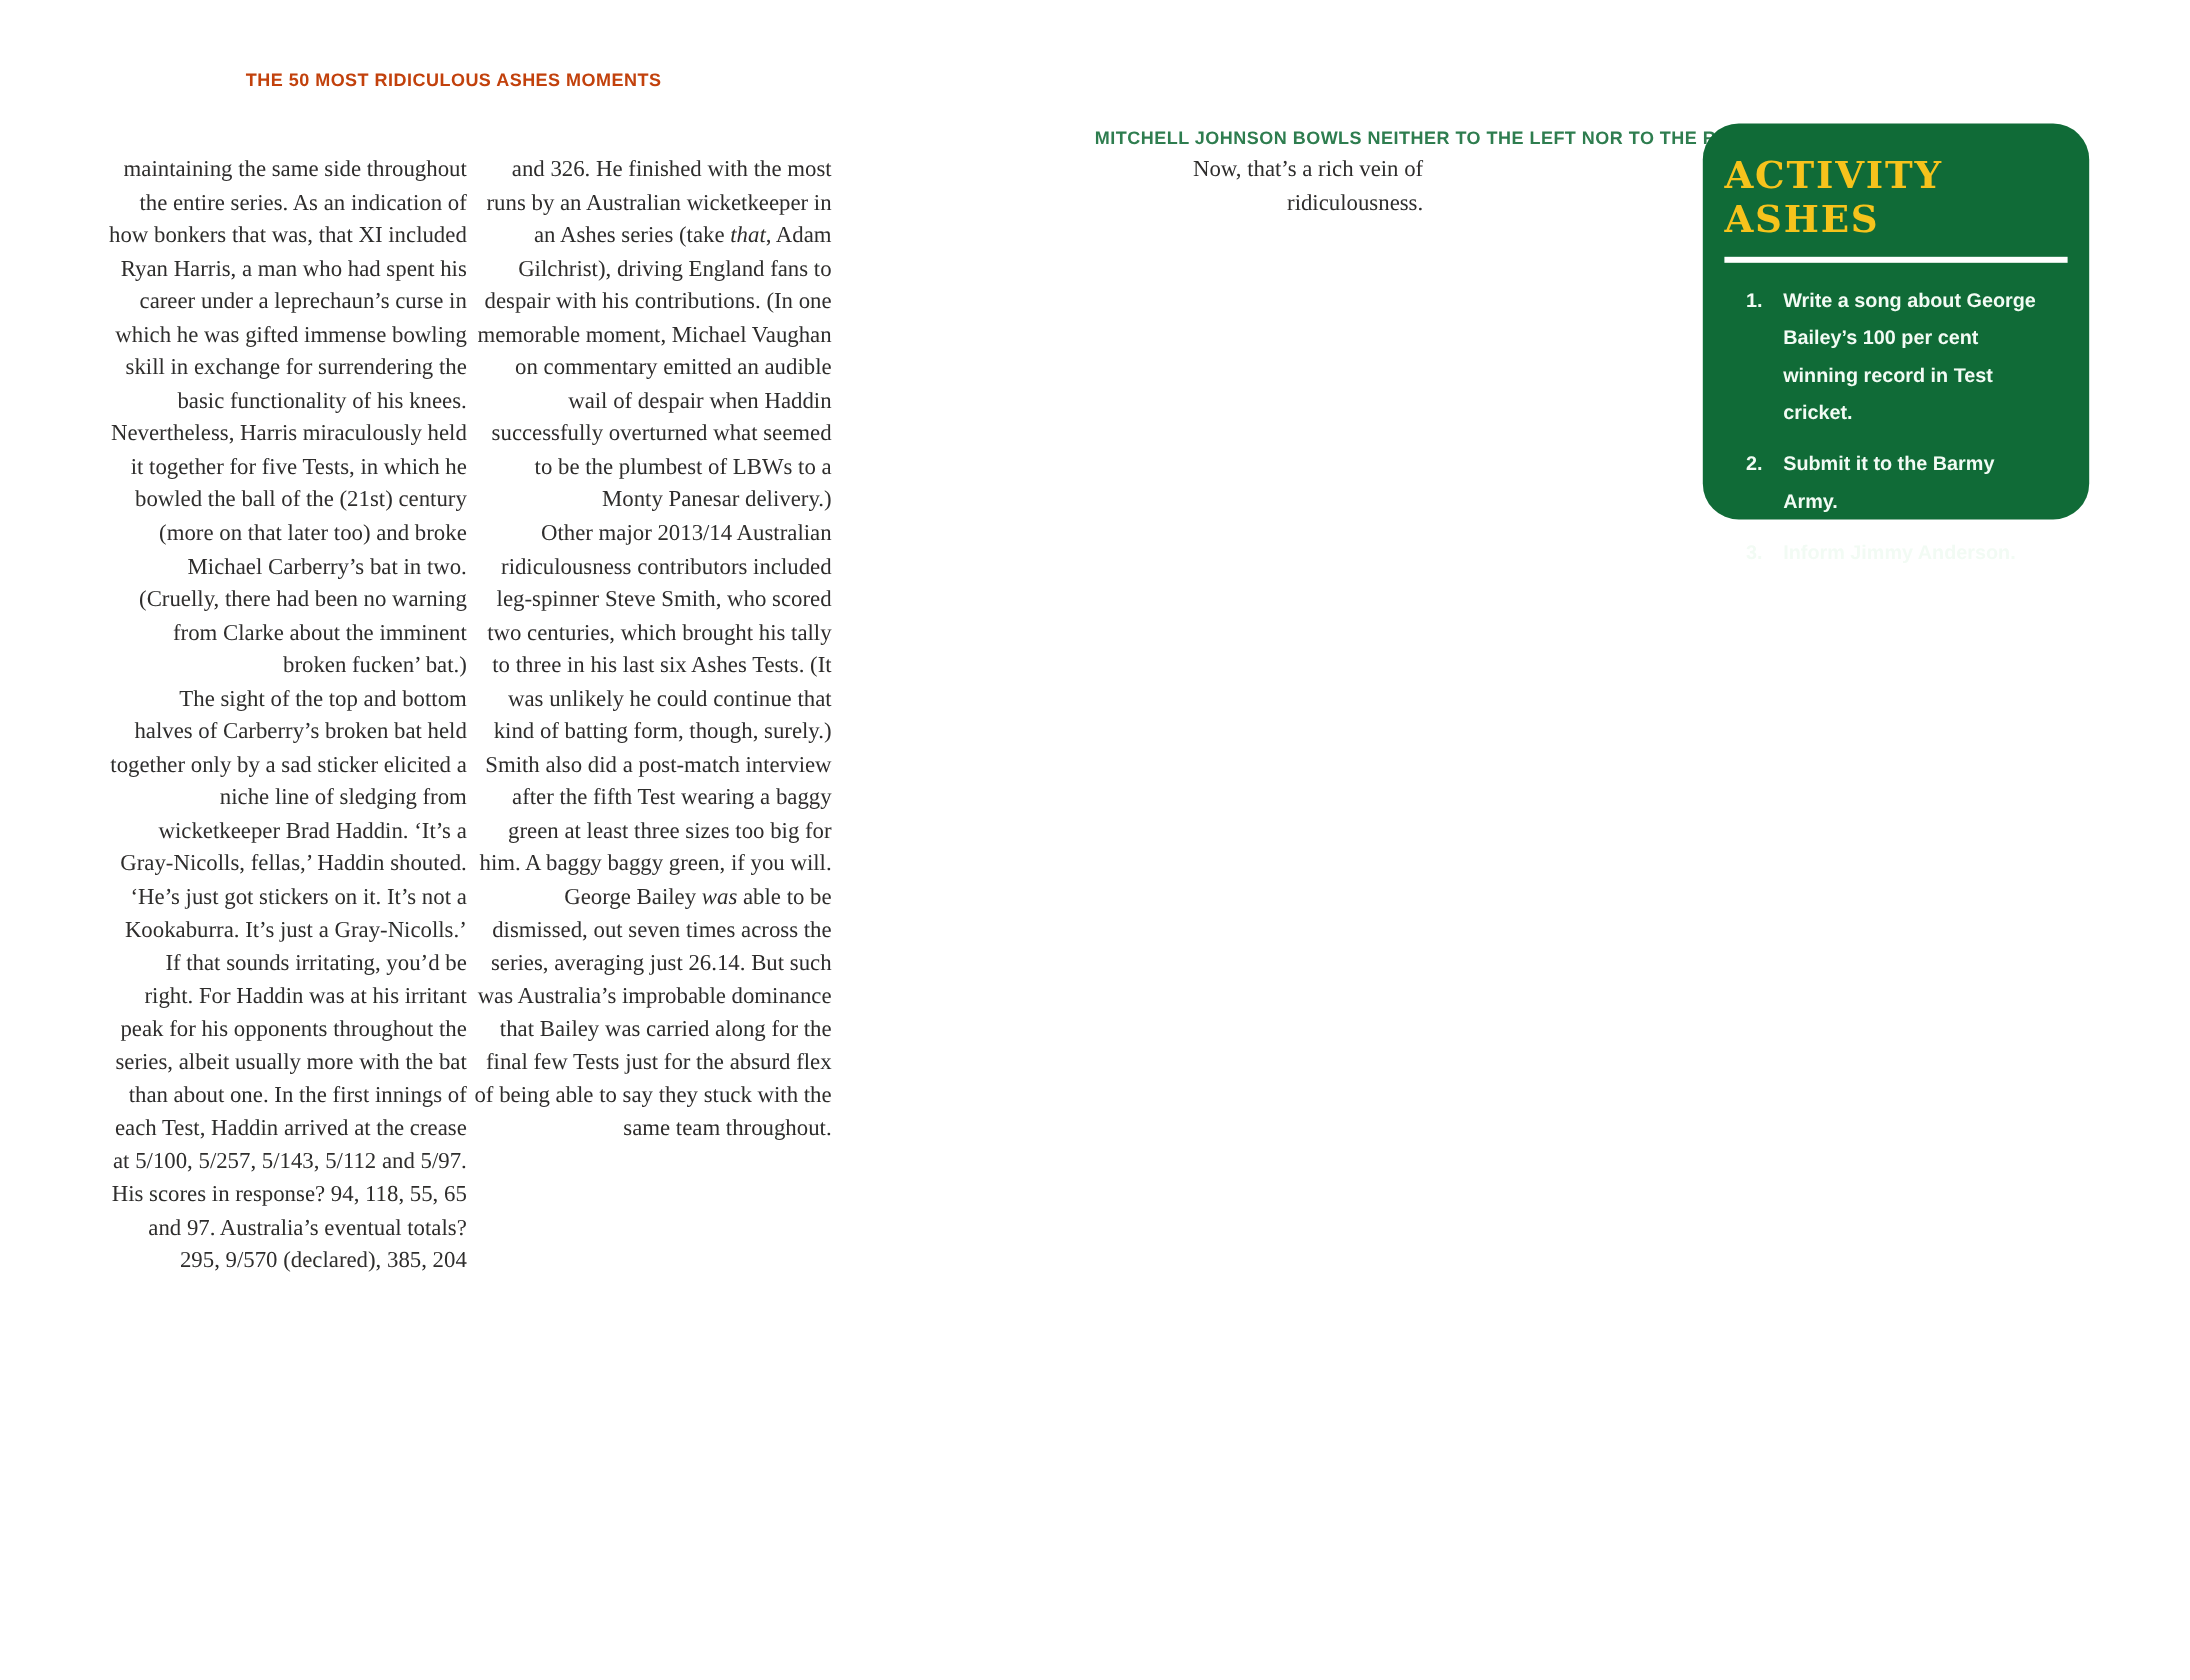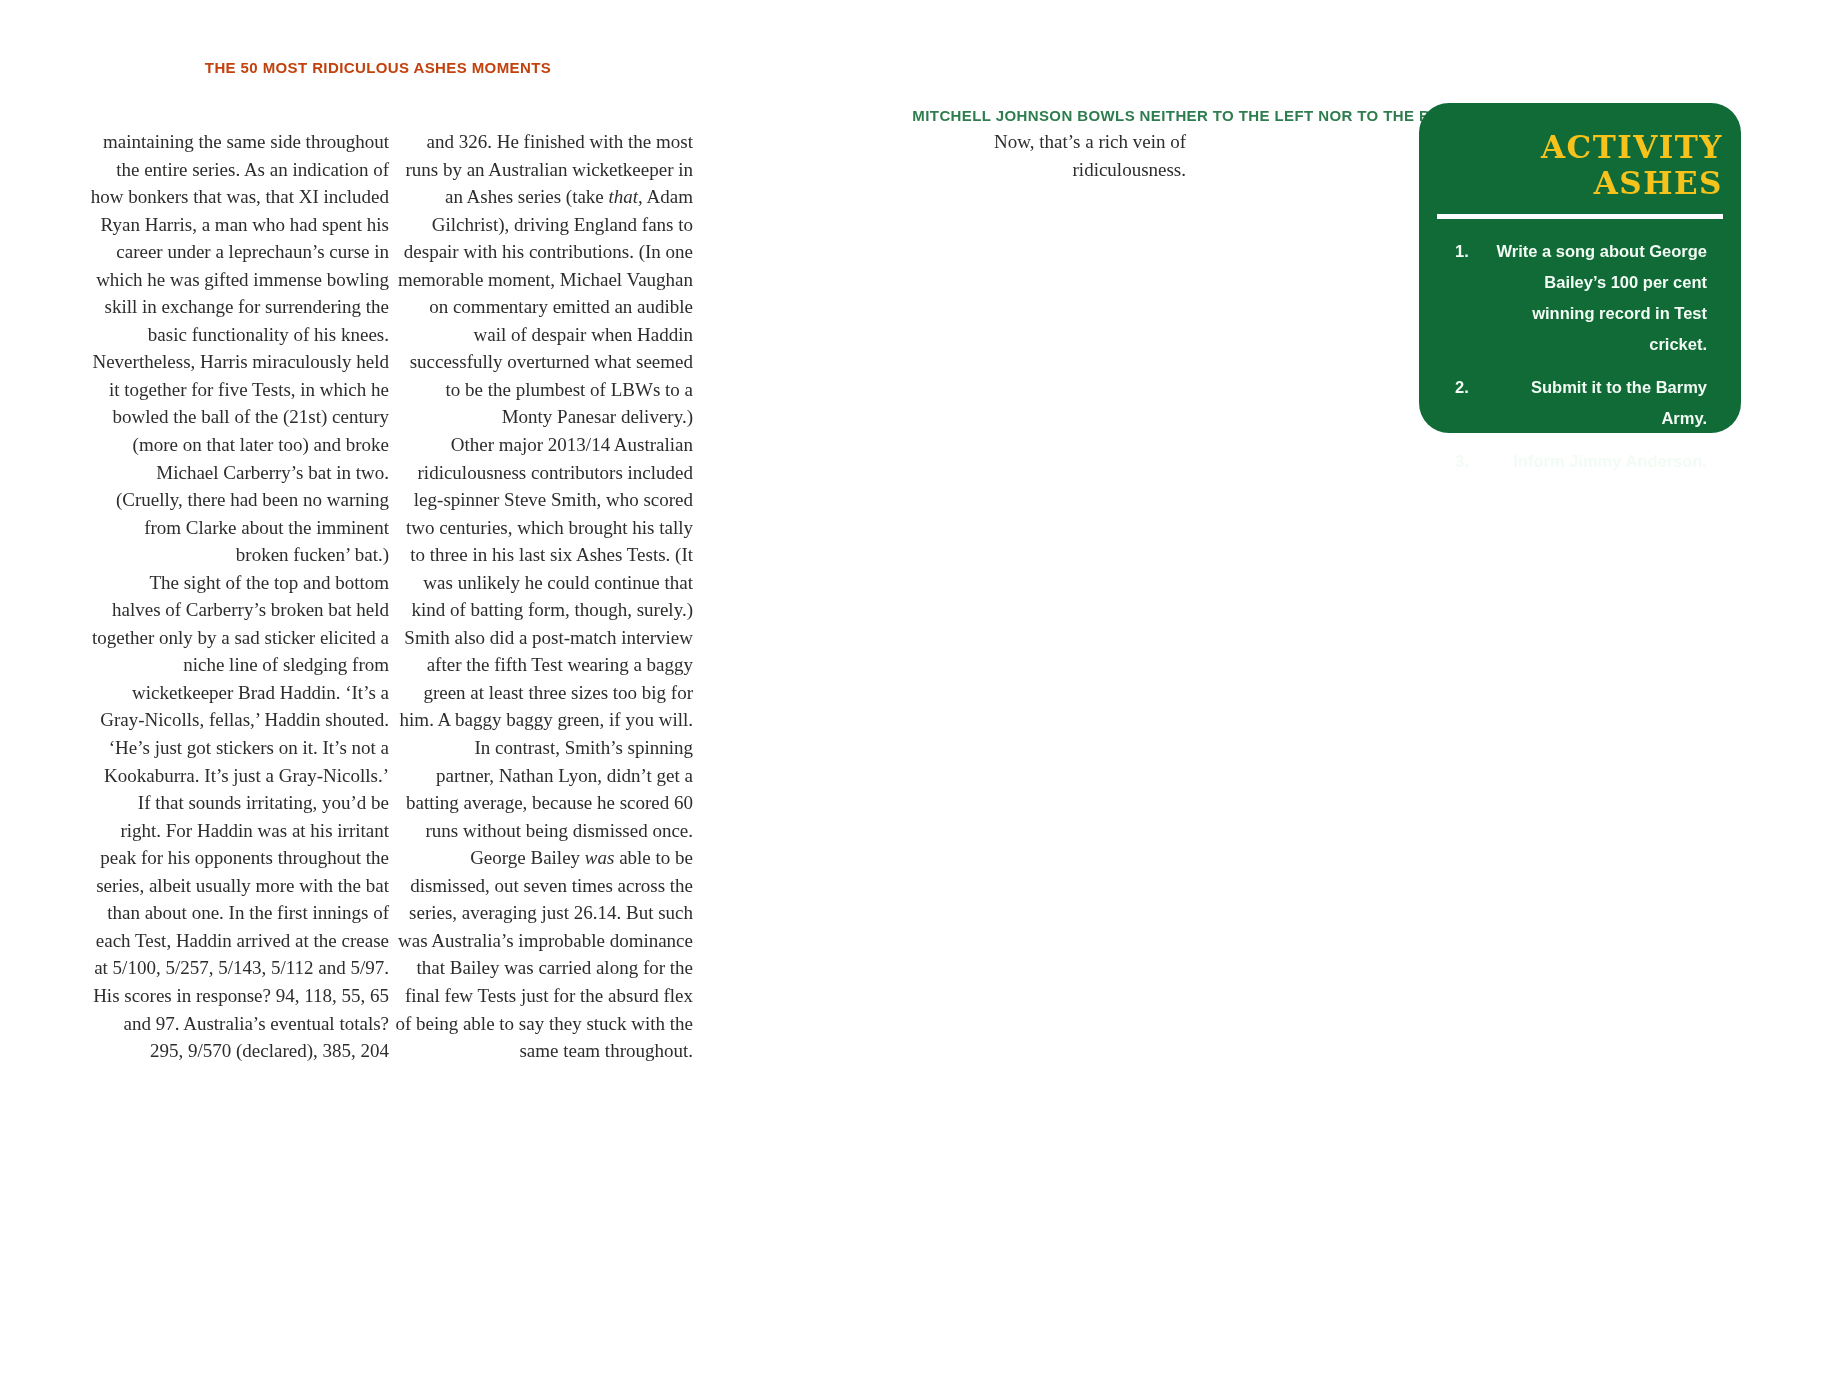--- a/index.html
+++ b/index.html
@@ -50,21 +50,20 @@
 
   .activity-box {
     position: absolute;
     left: 1419px;
     top: 103px;
     width: 322px;
     height: 330px;
     background: var(--box-green);
     border-radius: 30px;
     padding: 26px 18px 0 18px;
-    text-align: right;
   }
   .activity-title {
     margin: 0;
     font-family: "DejaVu Serif", serif;
     font-weight: 900;
     font-size: 31px;
     line-height: 36px;
     letter-spacing: 1.5px;
     color: var(--title-yellow);
   }
@@ -118,21 +117,20 @@
 
 <div class="text-col col1">
   <p><span>maintaining the same side throughout the entire series. As an indication of how bonkers that was, that XI included Ryan Harris, a man who had spent his career under a leprechaun’s curse in which he was gifted immense bowling skill in exchange for surrendering the basic functionality of his knees. Nevertheless, Harris miraculously held it together for five Tests, in which he bowled the ball of the (21st) century (more on that later too) and broke Michael Carberry’s bat in two. (Cruelly, there had been no warning from Clarke about the imminent broken fucken’ bat.)</span></p>
   <p class="indent"><span>The sight of the top and bottom halves of Carberry’s broken bat held together only by a sad sticker elicited a niche line of sledging from wicketkeeper Brad Haddin. ‘It’s a Gray-Nicolls, fellas,’ Haddin shouted. ‘He’s just got stickers on it. It’s not a Kookaburra. It’s just a Gray-Nicolls.’</span></p>
   <p class="indent"><span>If that sounds irritating, you’d be right. For Haddin was at his irritant peak for his opponents throughout the series, albeit usually more with the bat than about one. In the first innings of each Test, Haddin arrived at the crease at 5/100, 5/257, 5/143, 5/112 and 5/97. His scores in response? 94, 118, 55, 65 and 97. Australia’s eventual totals? 295, 9/570 (declared), 385, 204</span></p>
 </div>
 
 <div class="text-col col2">
   <p><span>and 326. He finished with the most runs by an Australian wicketkeeper in an Ashes series (take </span><em>that</em><span>, Adam Gilchrist), driving England fans to despair with his contributions. (In one memorable moment, Michael Vaughan on commentary emitted an audible wail of despair when Haddin successfully overturned what seemed to be the plumbest of LBWs to a Monty Panesar delivery.)</span></p>
   <p class="indent"><span>Other major 2013/14 Australian ridiculousness contributors included leg-spinner Steve Smith, who scored two centuries, which brought his tally to three in his last six Ashes Tests. (It was unlikely he could continue that kind of batting form, though, surely.) Smith also did a post-match interview after the fifth Test wearing a baggy green at least three sizes too big for him. A baggy baggy green, if you will.</span></p>
-  <p class="indent"><span>In contrast, Smith’s spinning partner, Nathan Lyon, didn’t get a batting average, because he scored 60 runs without being dismissed once.</span></p>
   <p class="indent"><span>George Bailey </span><em>was</em><span> able to be dismissed, out seven times across the series, averaging just 26.14. But such was Australia’s improbable dominance that Bailey was carried along for the final few Tests just for the absurd flex of being able to say they stuck with the same team throughout.</span></p>
 </div>
 
 <div class="text-col col3">
   <p class="indent"><span>Now, that’s a rich vein of ridiculousness.</span></p>
 </div>
 
 <aside class="activity-box">
   <h2 class="activity-title">
     <span>ACTIVITY</span><br>

